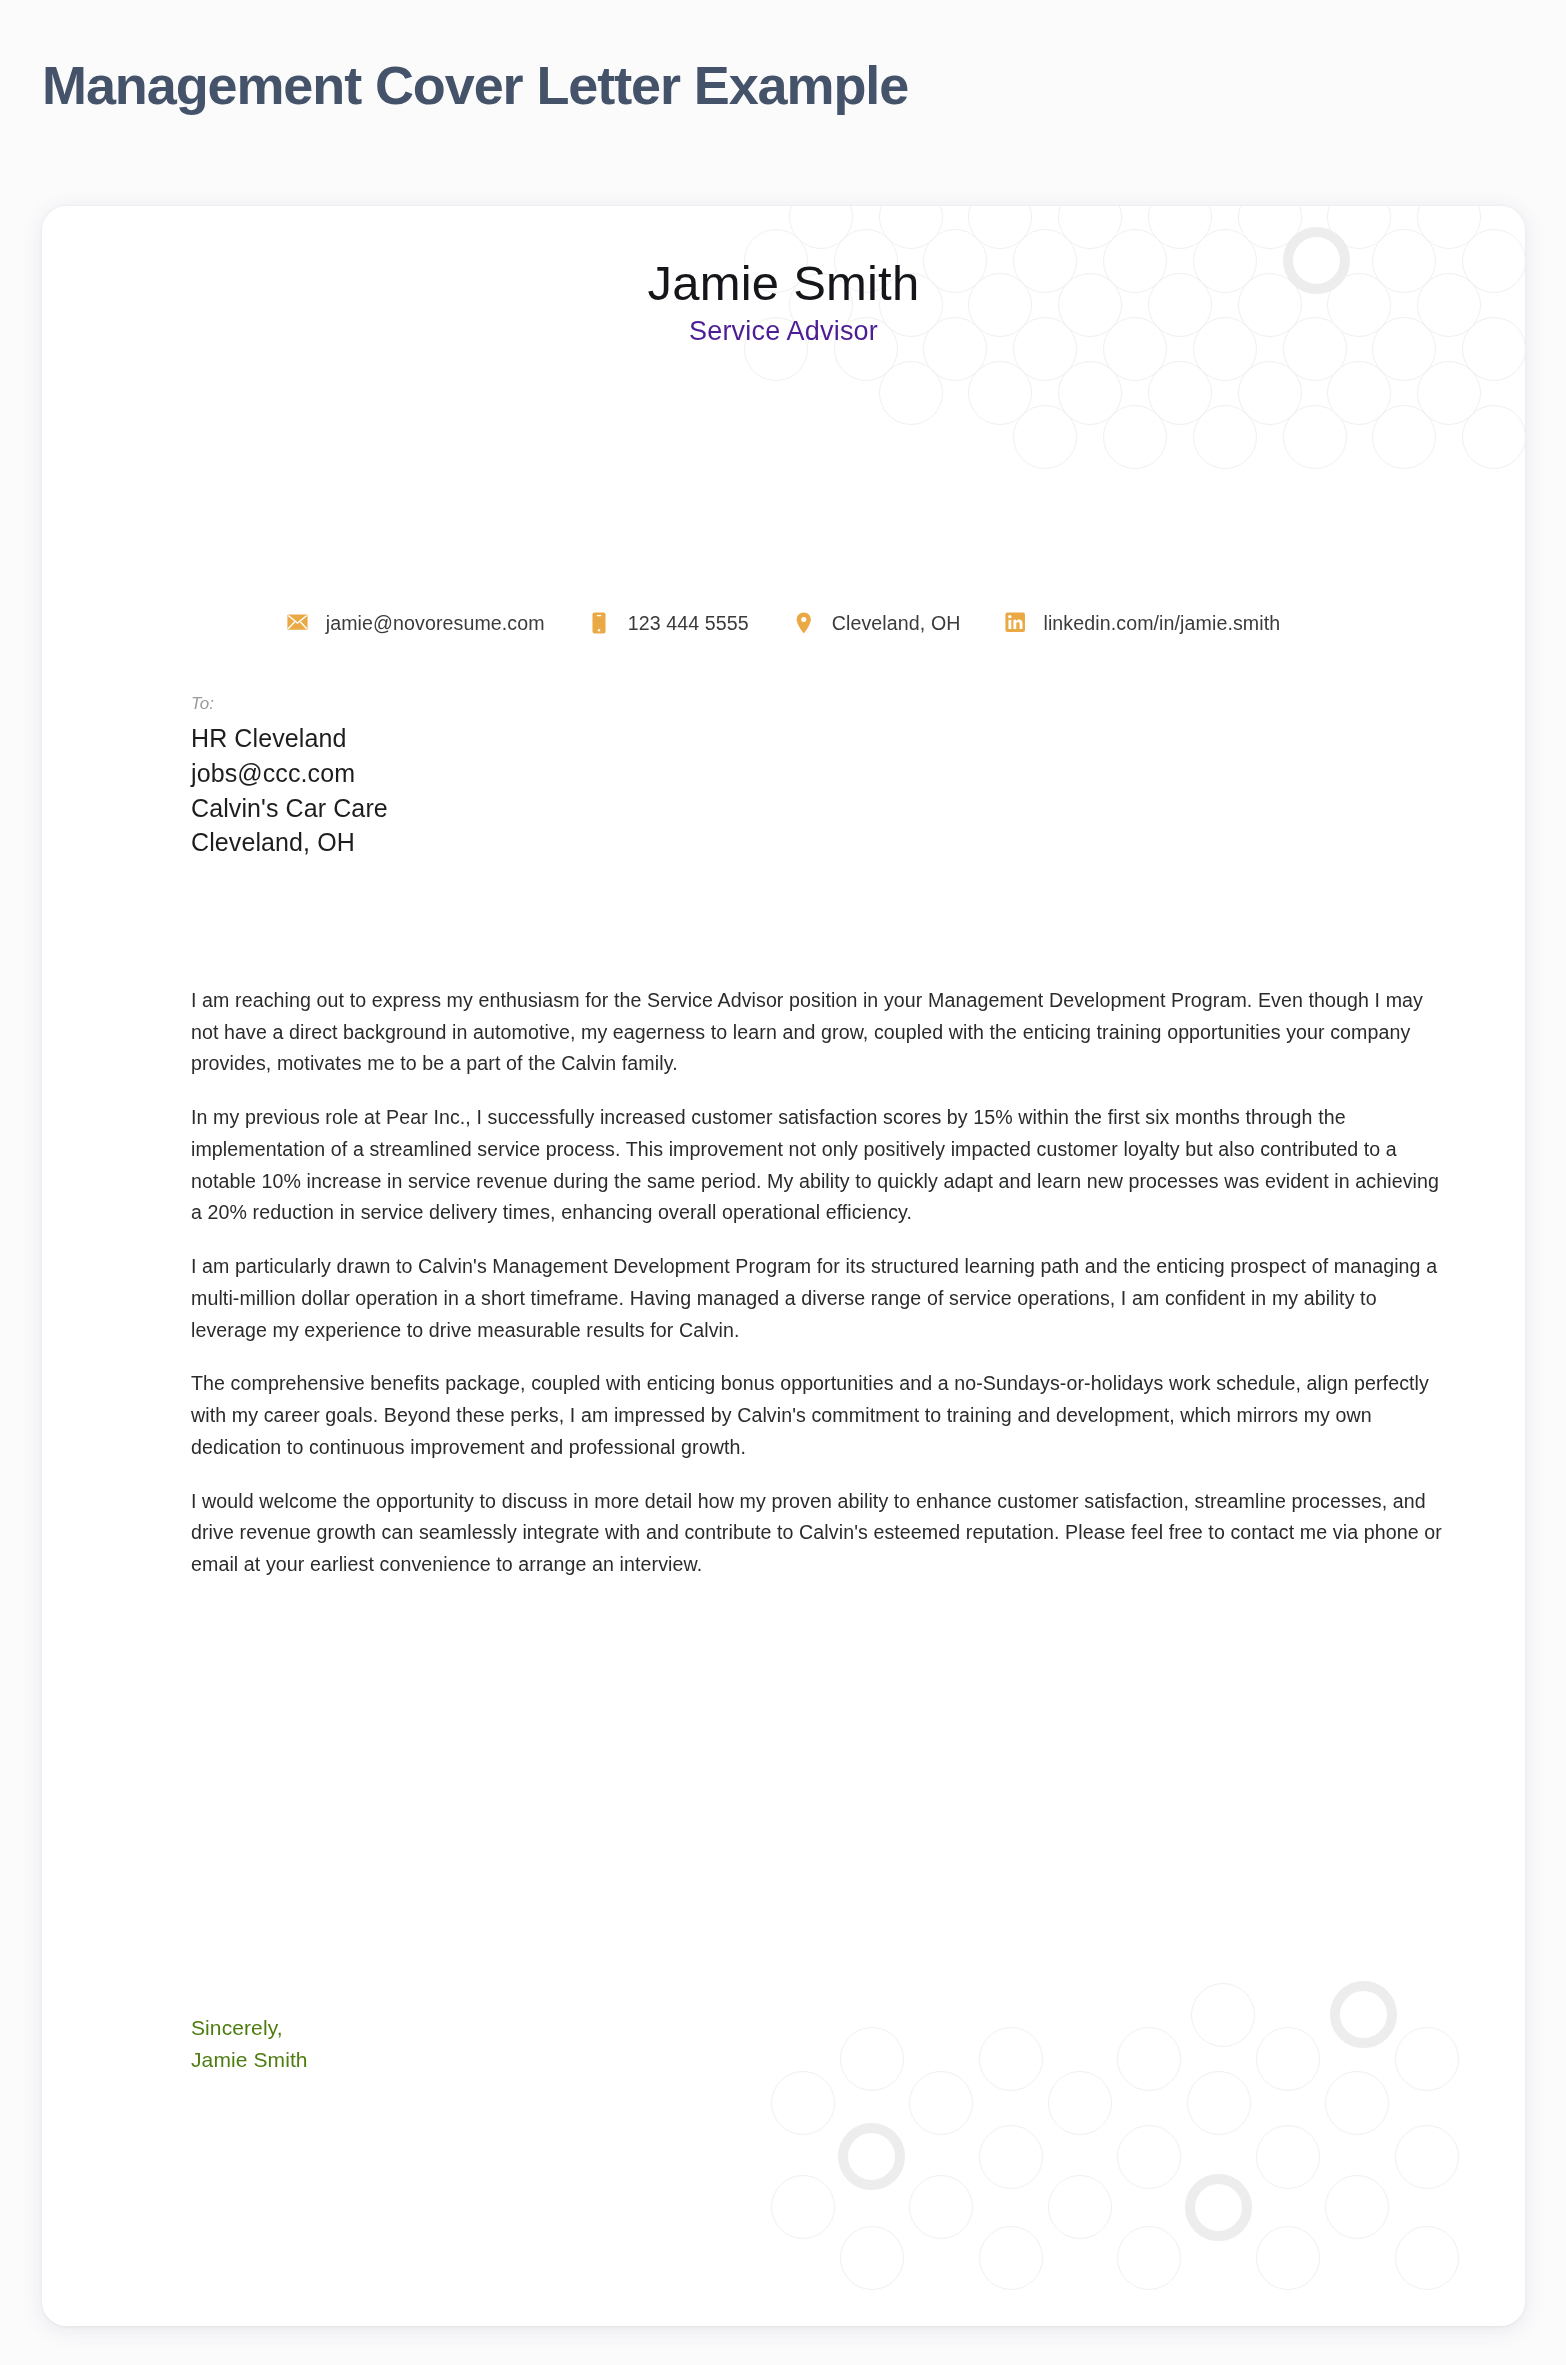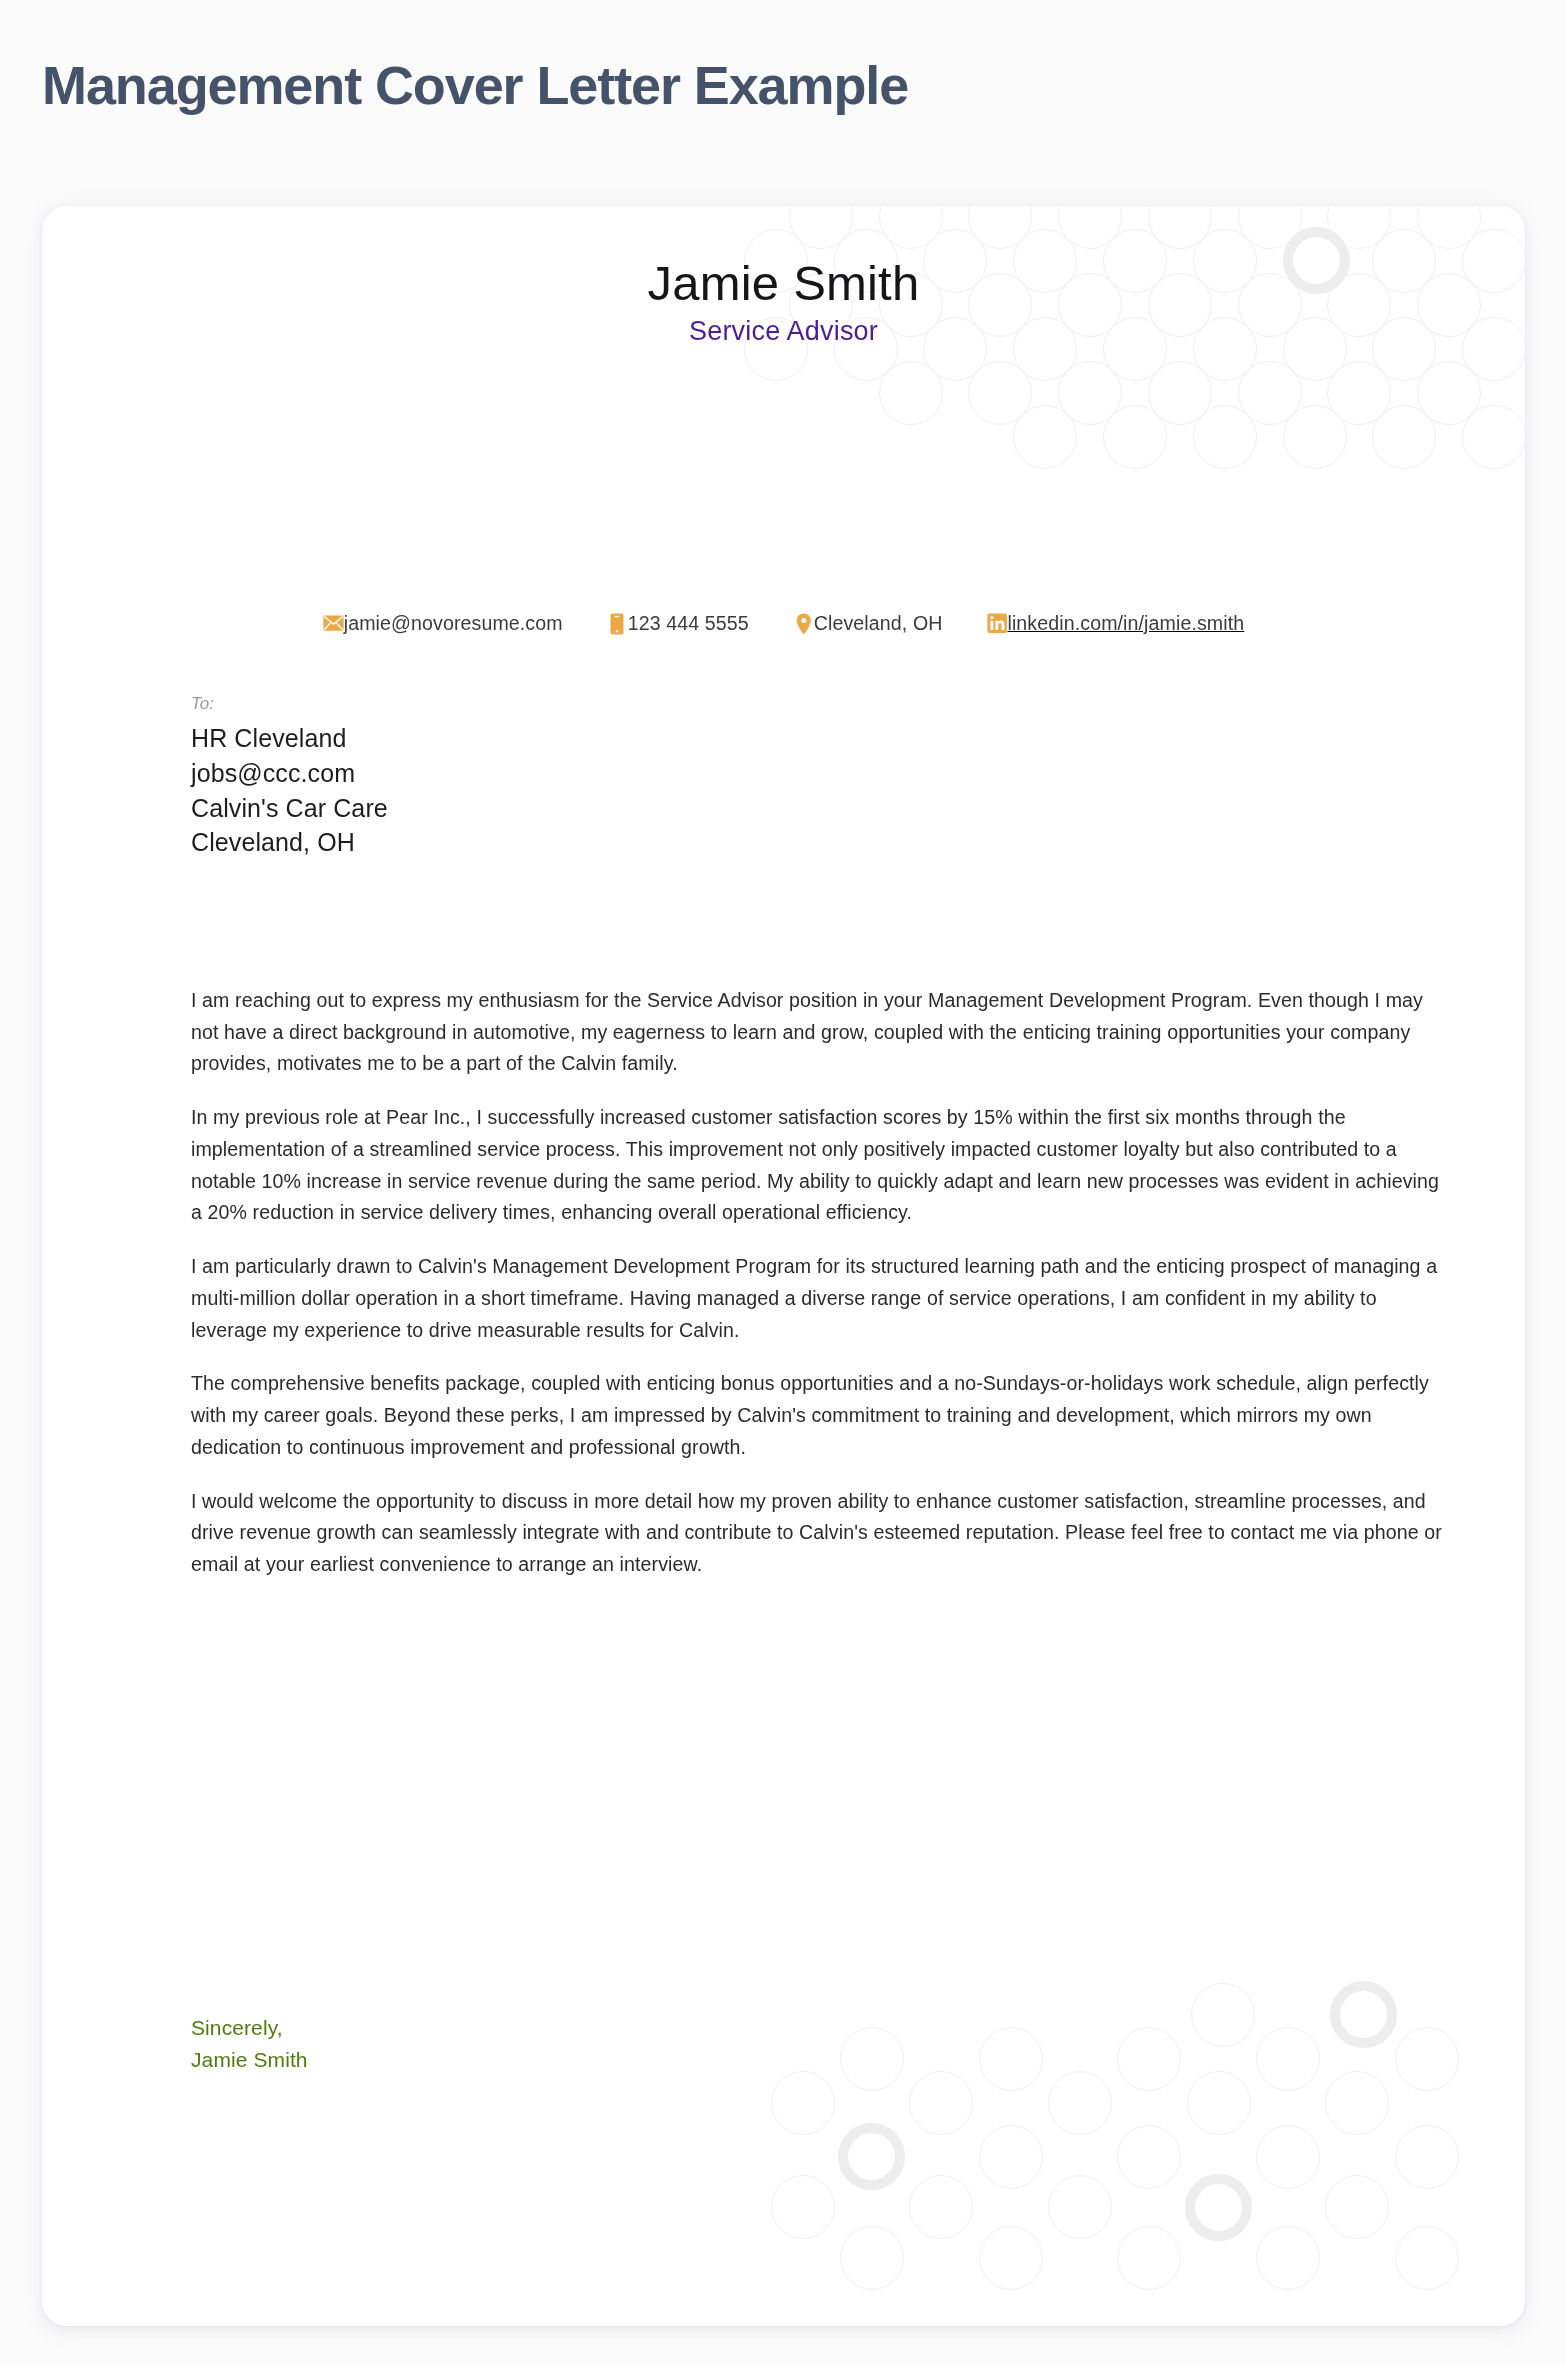--- a/index.html
+++ b/index.html
@@ -95,25 +95,25 @@
     top: 406px;
     left: 0;
     width: 100%;
     display: flex;
     justify-content: center;
     align-items: center;
     gap: 0;
   }
   .contact-item {
     display: flex;
-    align-items: center;
-    gap: 0;
+    align-items: flex-start;
+    gap: 18px;
     margin-right: 44px;
   }
-  .contact-item:last-child { margin-right: 0; text-decoration: underline; }
+  .contact-item:last-child { margin-right: 0; }
   .contact-text {
     font-size: 19.6px;
     color: #3b3b3b;
     font-weight: 400;
     letter-spacing: 0.1px;
     white-space: nowrap;
   }
   .contact-icon {
     width: 21px;
     height: 21px;

